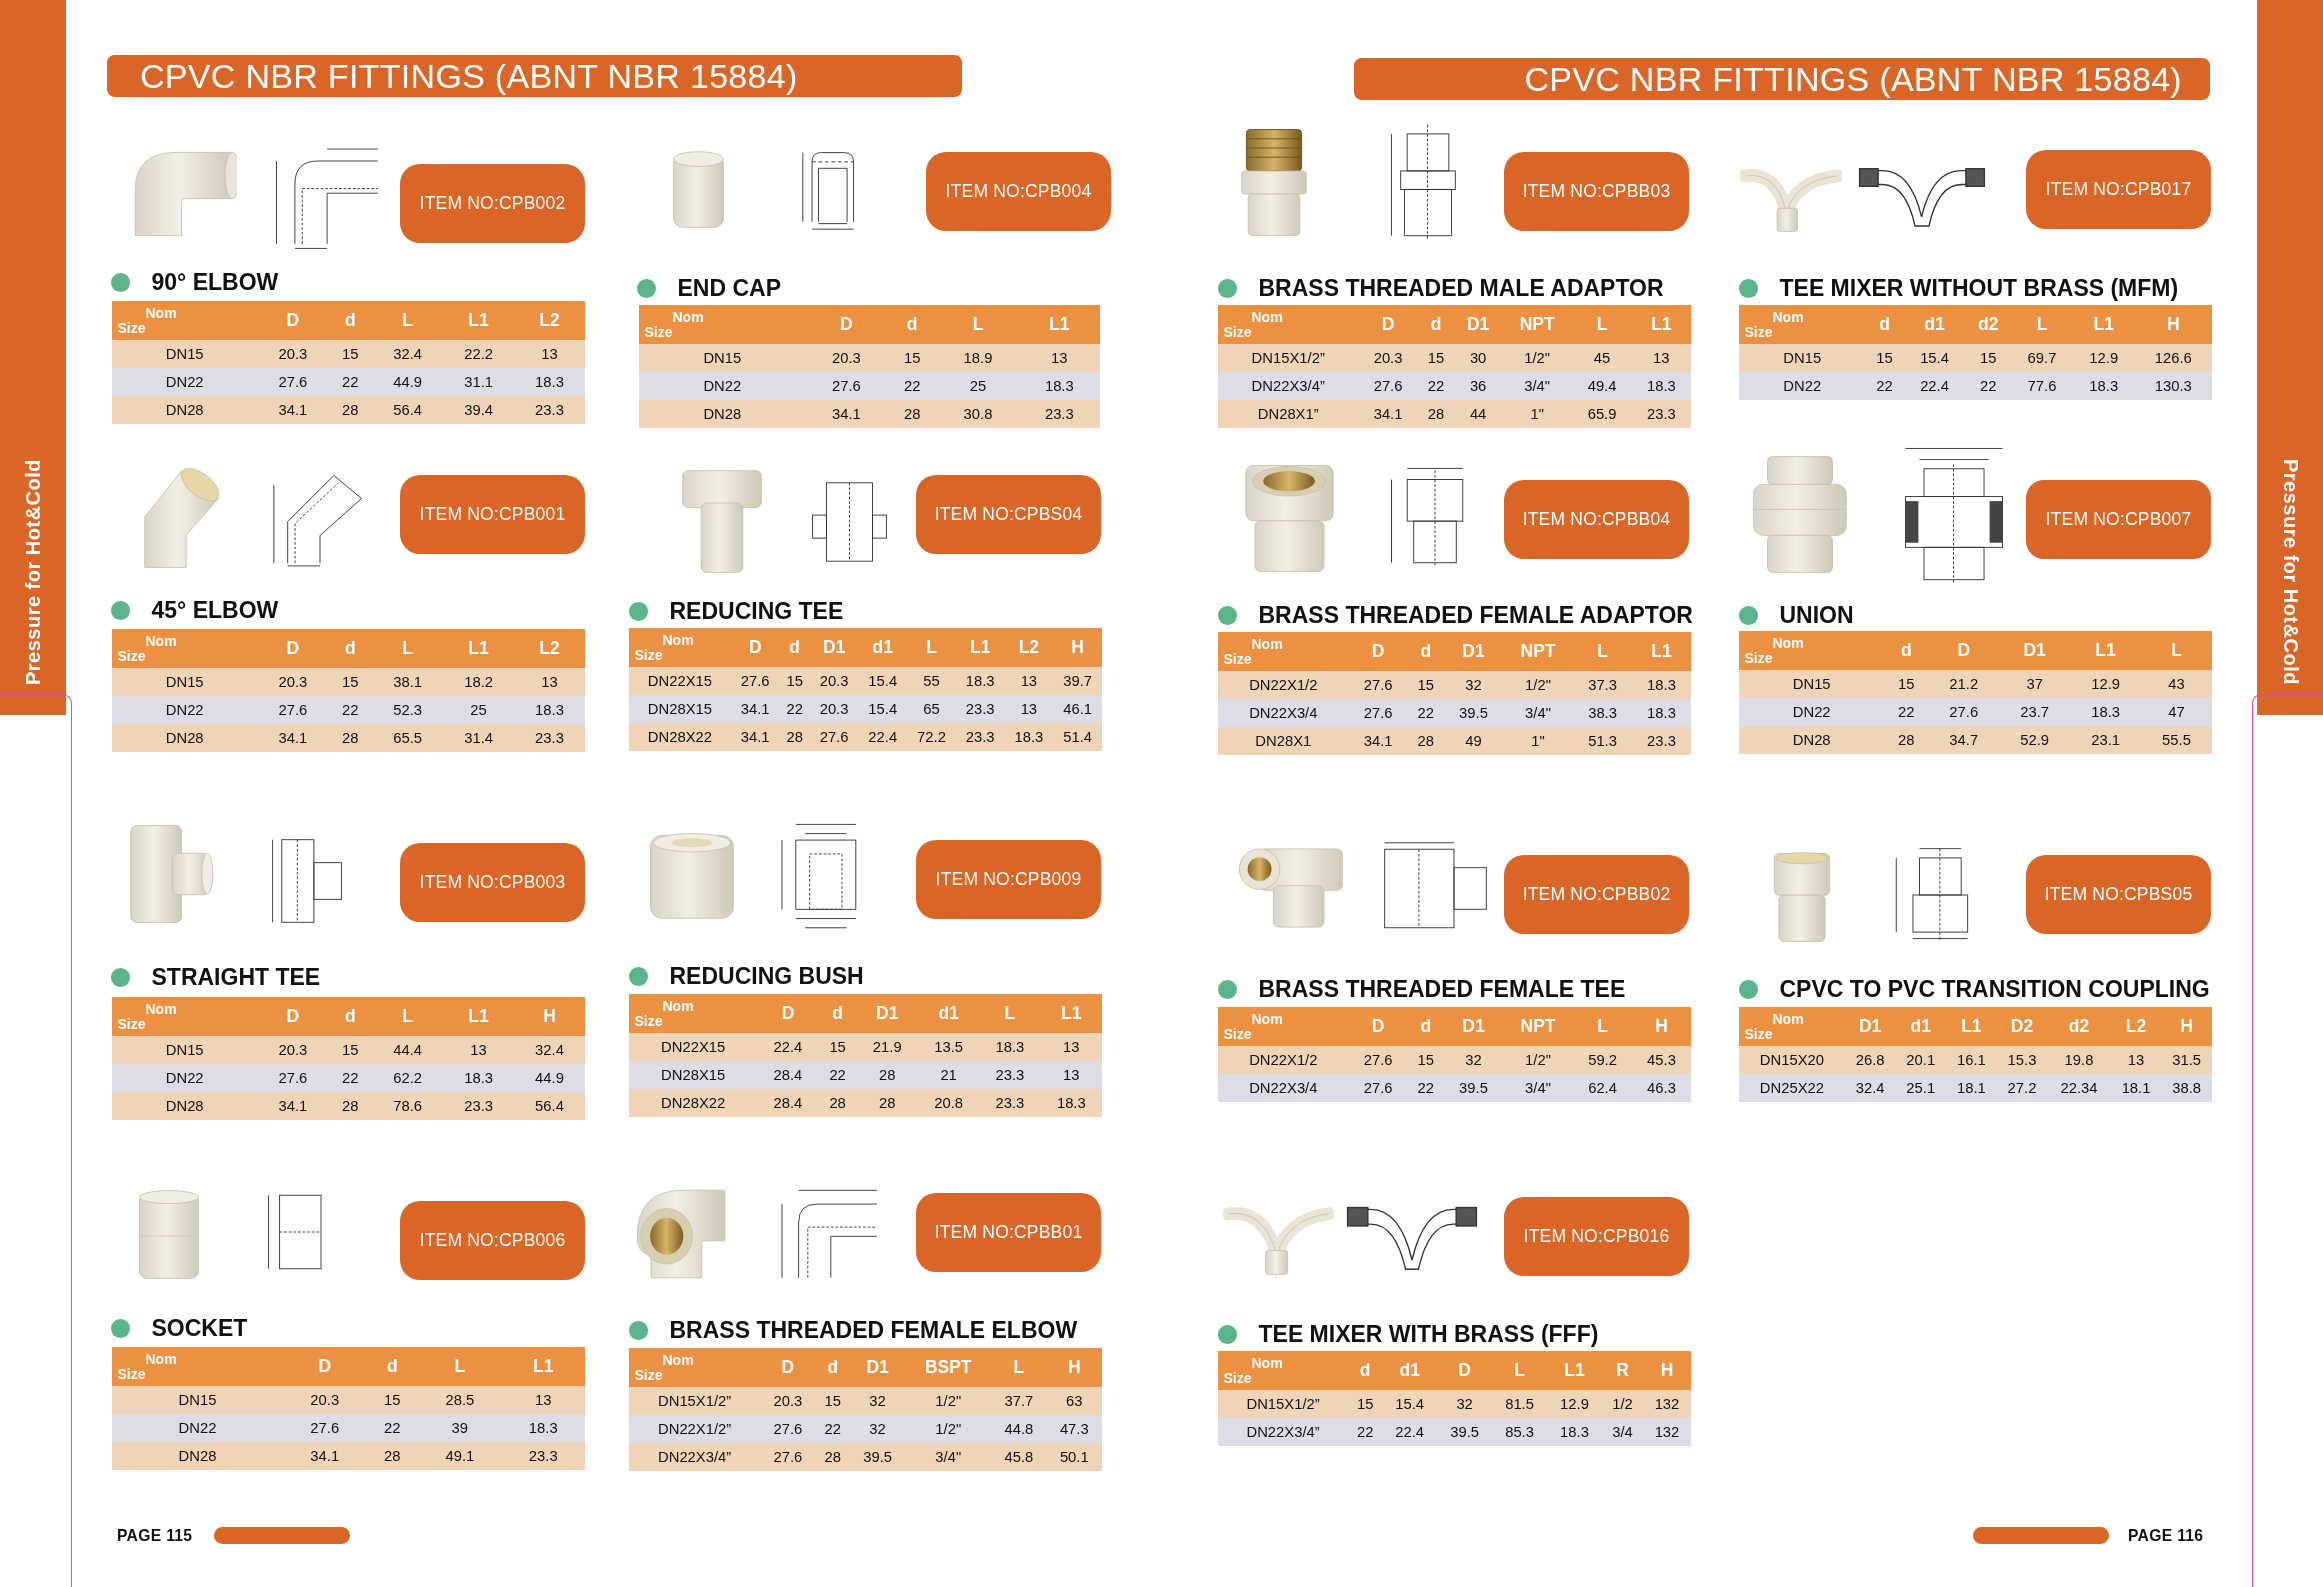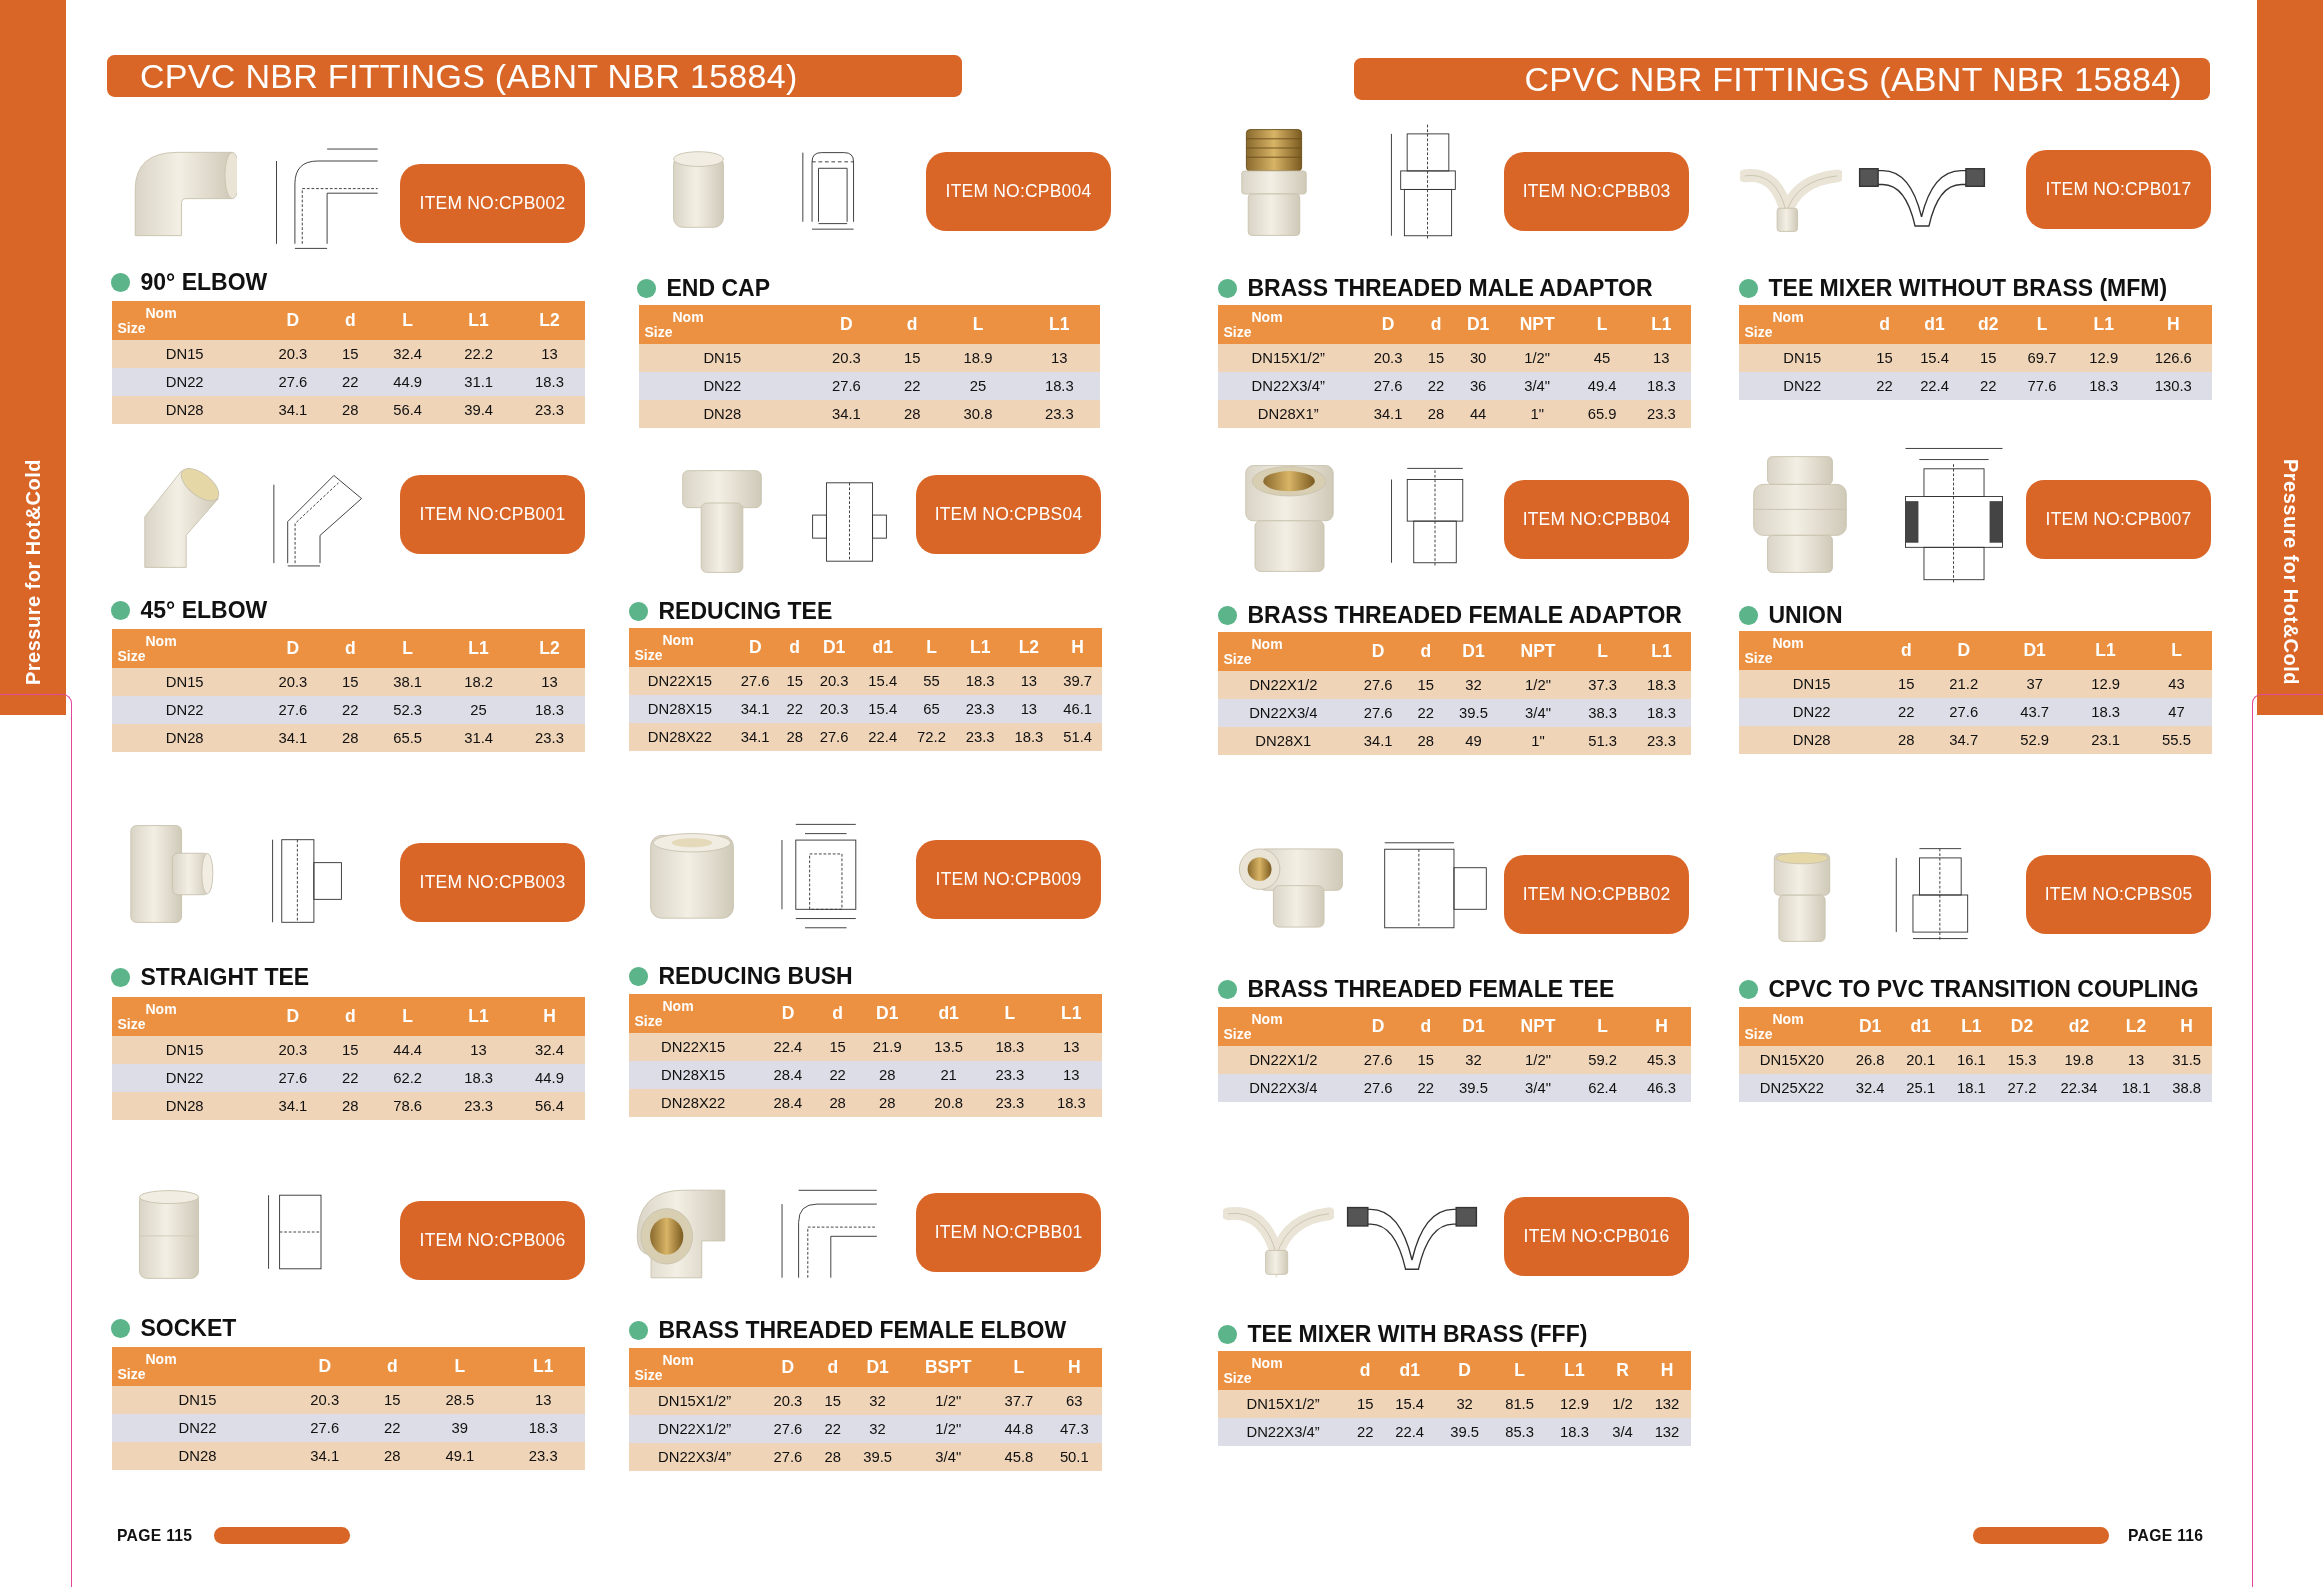--- a/index.html
+++ b/index.html
@@ -28,21 +28,21 @@
     width: 185px; height: 79px; display: flex; align-items: center; justify-content: center;
     font-size: 17.5px; letter-spacing: 0.2px;
   }
 
   
   .photo { position: absolute; }
   .drawing { position: absolute; }
 
   
   .sec-heading {
-    position: absolute; display: flex; align-items: center; gap: 11px;
+    position: absolute; display: flex; align-items: center; gap: 22px;
     font-weight: bold; font-size: 23px; white-space: nowrap;
   }
   .dot { width: 18.5px; height: 18.5px; border-radius: 50%; background: #5cb58a; flex: none; }
 
   
   table.spec {
     position: absolute; border-collapse: collapse; font-size: 14.8px;
     font-family: "Liberation Sans", sans-serif;
   }
   table.spec th {
@@ -825,21 +825,21 @@
         <td>15</td>
         <td>21.2</td>
         <td>37</td>
         <td>12.9</td>
         <td>43</td>
       </tr>
       <tr class="r1">
         <td>DN22</td>
         <td>22</td>
         <td>27.6</td>
-        <td>43.7</td>
+        <td>23.7</td>
         <td>18.3</td>
         <td>47</td>
       </tr>
       <tr class="r2">
         <td>DN28</td>
         <td>28</td>
         <td>34.7</td>
         <td>52.9</td>
         <td>23.1</td>
         <td>55.5</td>

